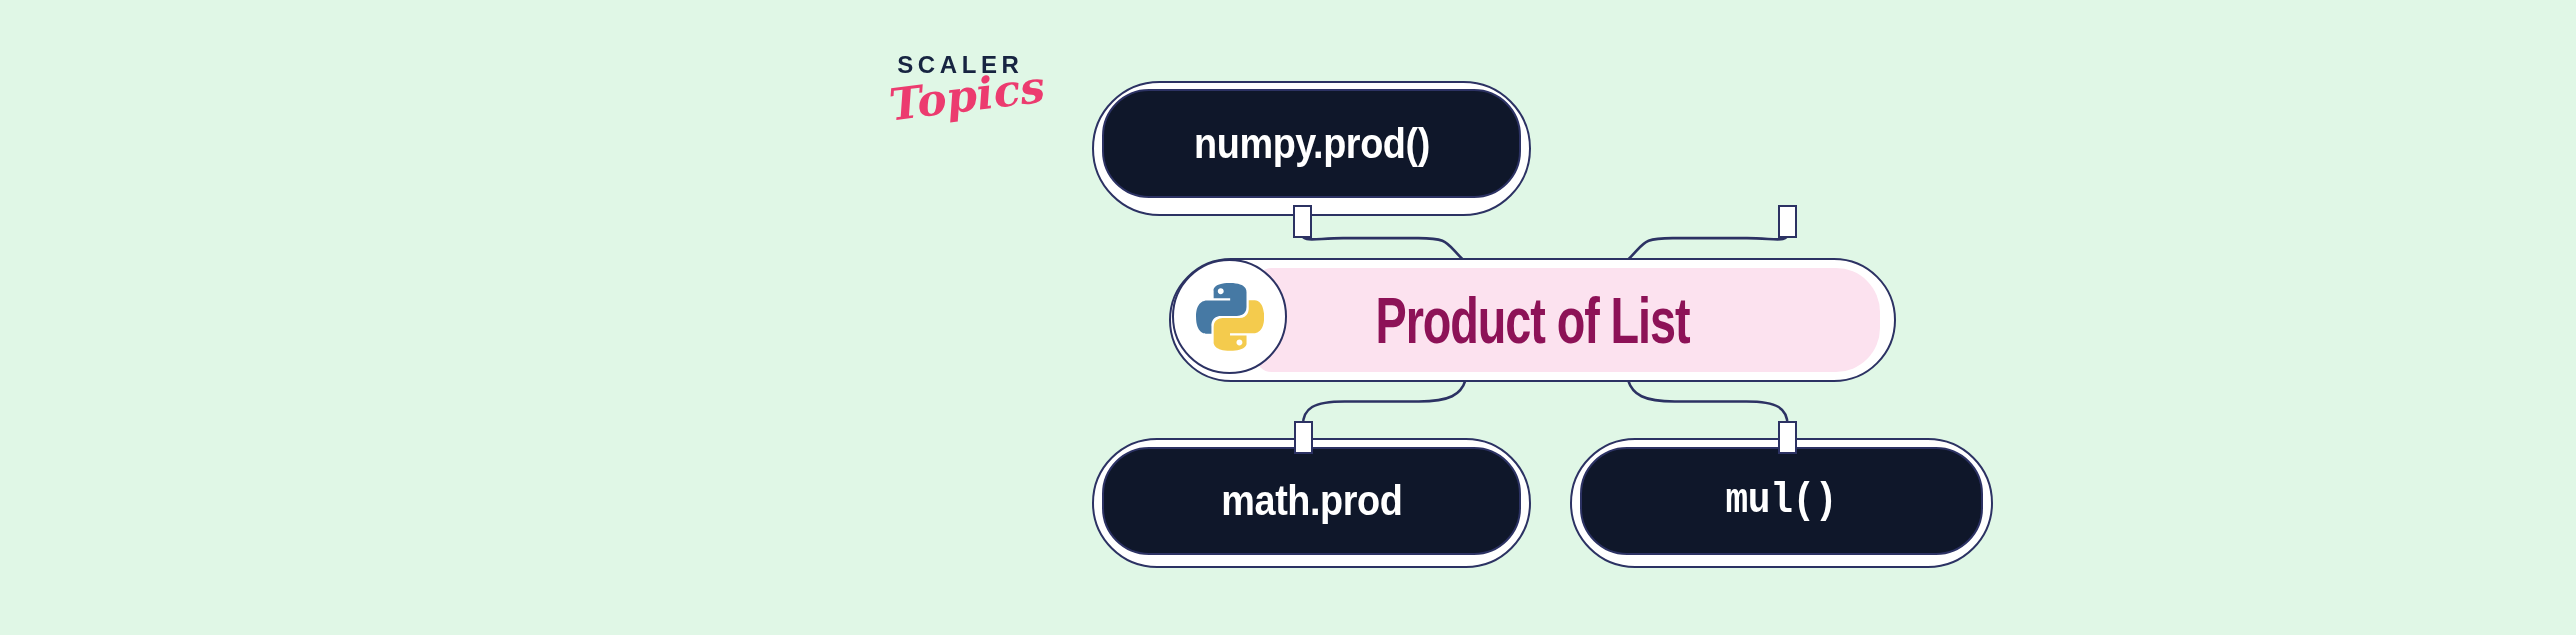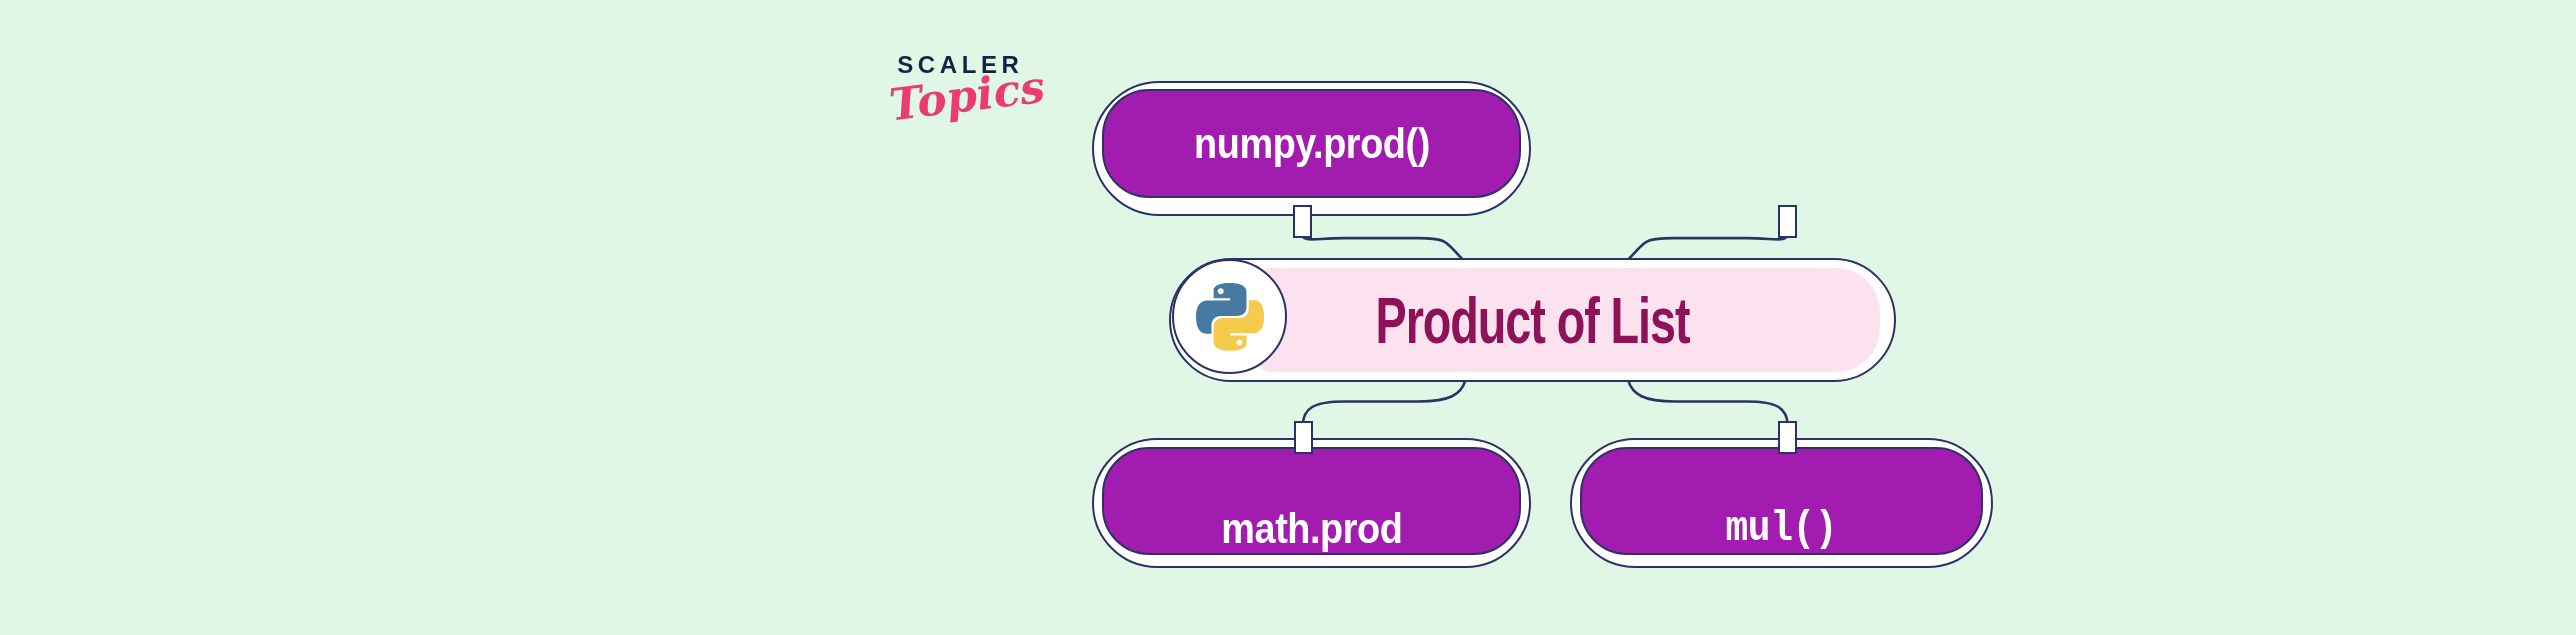--- a/index.html
+++ b/index.html
@@ -25,25 +25,25 @@
   
   svg.wires{position:absolute;left:0;top:0;}
   .wire{stroke:#2C3263;stroke-width:5;fill:none;}
 
   
   .node{
     position:absolute;background:#FFFFFF;border:2.6px solid #2C3263;
     border-radius:72px;box-sizing:border-box;
   }
   .node-blue{
-    position:absolute;background:#a21caf;border:2.1px solid #2C3263;
+    position:absolute;background:#0f172a;border:2.1px solid #2C3263;
     border-radius:47px;display:flex;align-items:center;justify-content:center;
   }
   .node-a .node-blue,.node-b .node-blue{left:8.2px;right:8.2px;top:6.2px;bottom:16.5px;}
-  .node-c .node-blue,.node-d .node-blue{left:8.2px;right:8.2px;top:7.2px;bottom:11.3px;align-items:flex-end;}
+  .node-c .node-blue,.node-d .node-blue{left:8.2px;right:8.2px;top:7.2px;bottom:11.3px;}
   .node-label{
     color:#FFFFFF;font-weight:700;font-size:43px;letter-spacing:-0.5px;
     transform:scaleX(0.88);white-space:nowrap;
   }
   .node-a{left:1092px;top:81px;width:439px;height:135px;}
   .node-b{left:1570px;top:81px;width:423px;height:135px;}
   .node-c{left:1092px;top:438px;width:439px;height:130px;}
   .node-d{left:1570px;top:438px;width:423px;height:130px;font-family:Liberation Mono, monospace;}
 
   

